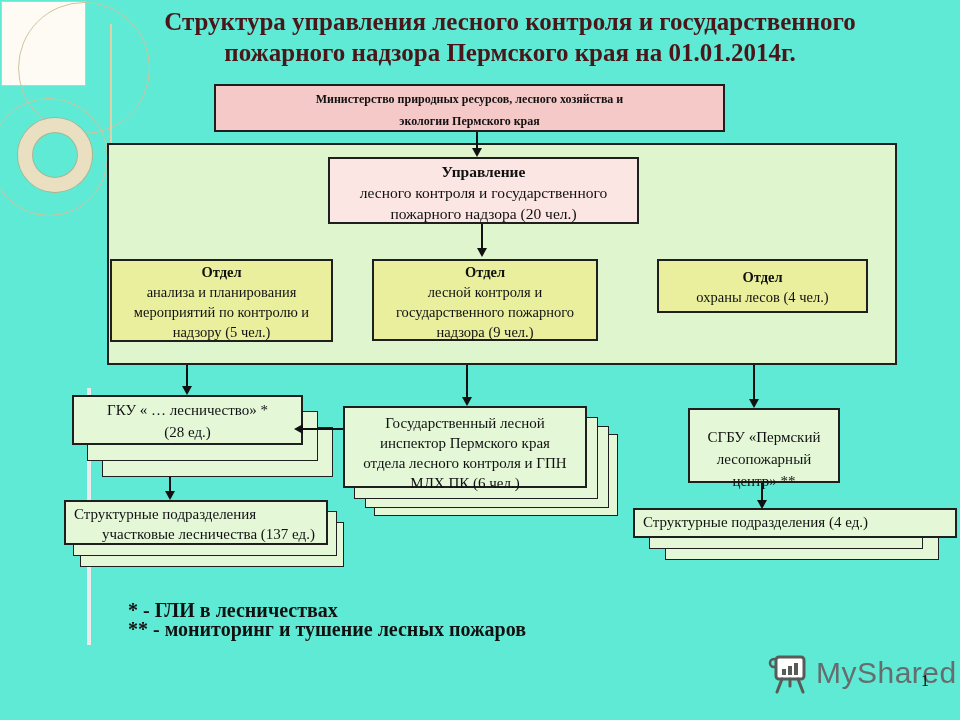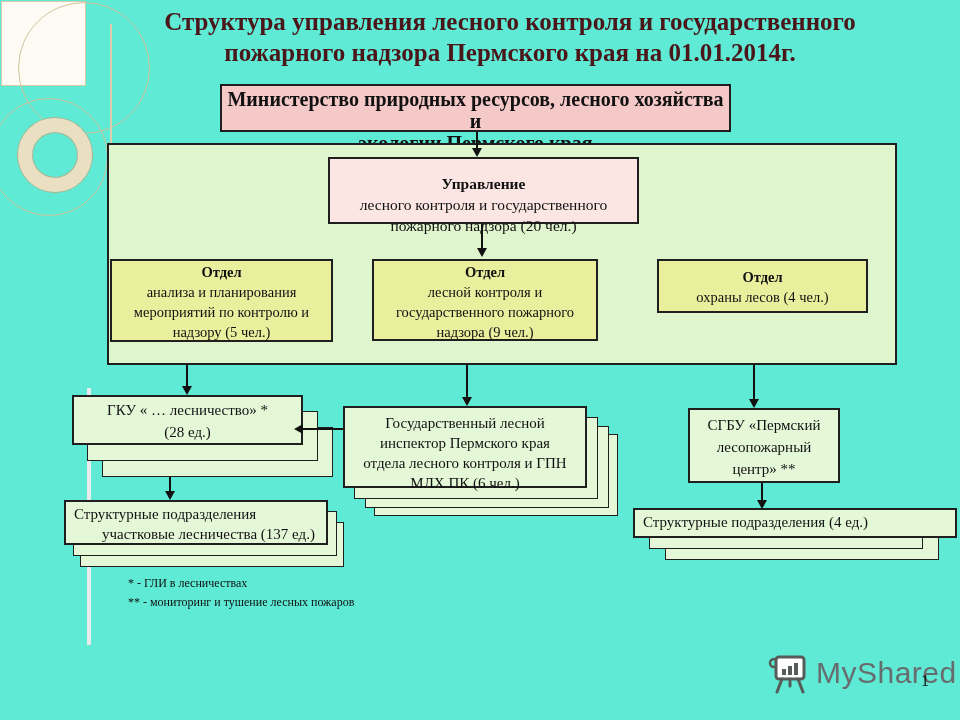--- a/index.html
+++ b/index.html
@@ -17,53 +17,53 @@
                 box-shadow:0 0 0 1px #b9ad89, inset 0 0 0 1px #b9ad89; }
   .decor-vline-top { left:110px; top:24px; width:2px; height:119px; background:#ded2ac; }
   .decor-vline-bottom { left:87px; top:388px; width:4px; height:257px; background:#ebebeb; }
 
   
   .title { position:absolute; left:100px; top:6px; width:820px; text-align:center;
            font-size:25px; font-weight:bold; line-height:31px; color:#4A161A; }
 
   
   .box { position:absolute; border:2px solid #1f1f1f; text-align:center; }
-  .ministry { left:220px; top:84px; width:511px; height:48px; background:#F4C9C7;
-              font-size:20px; font-weight:bold; line-height:22px; padding-top:2px; }
+  .ministry { left:214px; top:84px; width:511px; height:48px; background:#F4C9C7;
+              font-size:12px; font-weight:bold; line-height:22px; padding-top:2px; }
   .panel { position:absolute; left:107px; top:143px; width:790px; height:222px;
            background:#DFF5CD; border:2px solid #1f1f1f; }
   .directorate { left:328px; top:157px; width:311px; height:67px; background:#FBE6E4;
-                 font-size:15.5px; line-height:21px; padding-top:14px; }
+                 font-size:15.5px; line-height:21px; padding-top:2px; }
   .dept { background:#E9EF9D; font-size:14.5px; line-height:20px; }
   .dept1 { left:110px; top:259px; width:223px; height:83px; padding-top:1px; }
   .dept2 { left:372px; top:259px; width:226px; height:82px; padding-top:1px; }
   .dept3 { left:657px; top:259px; width:211px; height:54px; padding-top:6px; }
   .bold { font-weight:bold; }
 
   .unit { background:#E4F8D8; font-size:15px; }
   .shadow-box { position:absolute; background:#E4F8D8; border:1.5px solid #1f1f1f; }
   .gku { left:72px; top:395px; width:231px; height:50px; line-height:22px; padding-top:2px; }
   .inspector { left:343px; top:406px; width:244px; height:82px; line-height:20px; padding-top:5px; }
-  .sgbu { left:688px; top:408px; width:152px; height:75px; line-height:22px; padding-top:4px; }
+  .sgbu { left:688px; top:408px; width:152px; height:75px; line-height:22px; padding-top:16px; }
   .subL { left:64px; top:500px; width:264px; height:45px; line-height:20px; padding:2px 4px 0 8px; text-align:left; }
   .subL .indent { margin-left:28px; }
   .subR { left:633px; top:508px; width:324px; height:30px; line-height:25px; padding-left:8px; text-align:left; }
 
   
   .vline { position:absolute; width:2px; background:#111; }
   .hline { position:absolute; height:2px; background:#111; }
   .arr-down { position:absolute; width:0; height:0;
               border-left:5px solid transparent; border-right:5px solid transparent;
               border-top:9px solid #111; }
   .arr-left { position:absolute; width:0; height:0;
               border-top:5px solid transparent; border-bottom:5px solid transparent;
               border-right:9px solid #111; }
 
   
-  .footnotes { position:absolute; left:128px; top:574px; font-size:12px; line-height:19px; }
+  .footnotes { position:absolute; left:128px; top:601px; font-size:20px; line-height:19px;font-weight:bold; }
 
   
   .watermark { position:absolute; left:768px; top:650px; display:flex; align-items:center;
                font-family:"Liberation Sans", sans-serif; text-decoration:none; }
   .watermark-text { font-size:30px; color:#676C6E; letter-spacing:0.5px; margin-left:4px; }
   .page-number { position:absolute; left:921px; top:672px; font-size:16px; color:#111; }
 </style>
 </head>
 <body>
 

